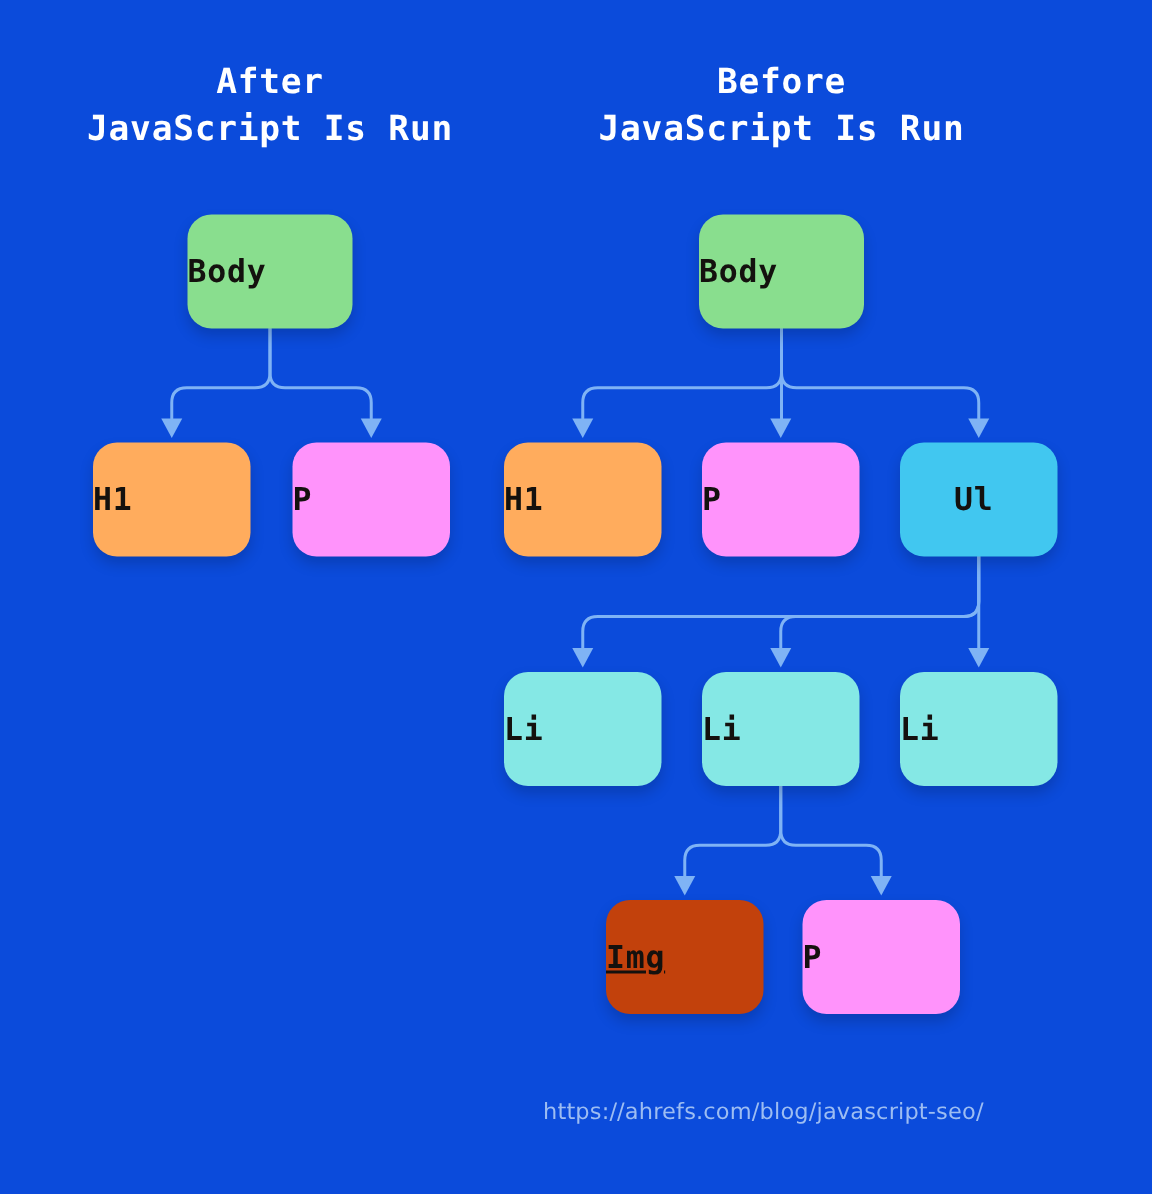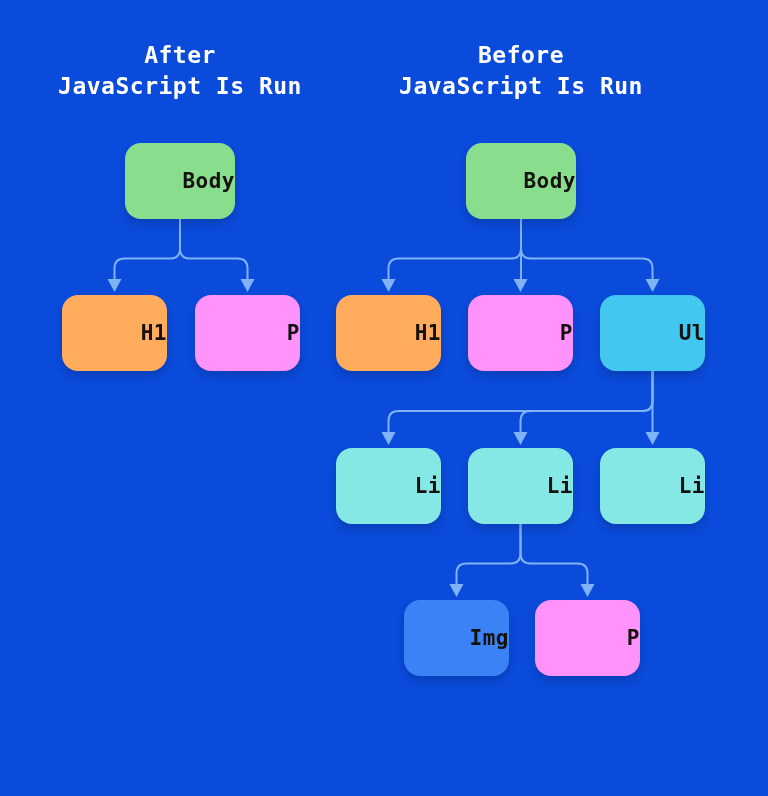--- a/index.html
+++ b/index.html
@@ -30,21 +30,21 @@
     position:absolute; left:0; top:0;
     width:768px; height:796px;
     pointer-events:none;
   }
 
   .node {
     position:absolute;
     border-radius:16px;
     display:flex;
     align-items:center;
-    justify-content:flex-end;
+    justify-content:flex-start;
     color:#14110E;
     font-family:"DejaVu Sans Mono", monospace;
     font-weight:bold;
     font-size:21px;
     letter-spacing:0.5px;
     box-shadow:0 5px 9px rgba(0,0,0,0.17);
     z-index:3;
   }
 
   #brand {
@@ -116,35 +116,36 @@
       </div>
       <div class="node" style="left: 466px; top: 143px; width: 110px; height: 76px; background: rgb(137, 222, 142);">
         <span>Body</span>
       </div>
       <div class="node" style="left: 336px; top: 295px; width: 105px; height: 76px; background: rgb(255, 172, 93);">
         <span>H1</span>
       </div>
       <div class="node" style="left: 468px; top: 295px; width: 105px; height: 76px; background: rgb(255, 147, 251);">
         <span>P</span>
       </div>
-      <div class="node" style="left: 600px; top: 295px; width: 105px; height: 76px; background: rgb(65, 199, 240);">
+      <div class="node" style="left: 600px; top: 295px; width: 105px; height: 76px; background: rgb(65, 199, 240); padding-left: 36px;">
         <span>Ul</span>
       </div>
       <div class="node" style="left: 336px; top: 448px; width: 105px; height: 76px; background: rgb(133, 232, 229);">
         <span>Li</span>
       </div>
       <div class="node" style="left: 468px; top: 448px; width: 105px; height: 76px; background: rgb(133, 232, 229);">
         <span>Li</span>
       </div>
       <div class="node" style="left: 600px; top: 448px; width: 105px; height: 76px; background: rgb(133, 232, 229);">
         <span>Li</span>
       </div>
-      <div class="node" style="left: 404px; top: 600px; width: 105px; height: 76px; background: #3b82f6;">
+      <div class="node" style="left: 404px; top: 600px; width: 105px; height: 76px; background: #c2410c; text-decoration: underline;">
         <span>Img</span>
       </div>
       <div class="node" style="left: 535px; top: 600px; width: 105px; height: 76px; background: rgb(255, 147, 251);">
         <span>P</span>
       </div>
     </div>
 
 
+  <div id="url">https://ahrefs.com/blog/javascript-seo/</div>
 
 </div>
 
 </body></html>

